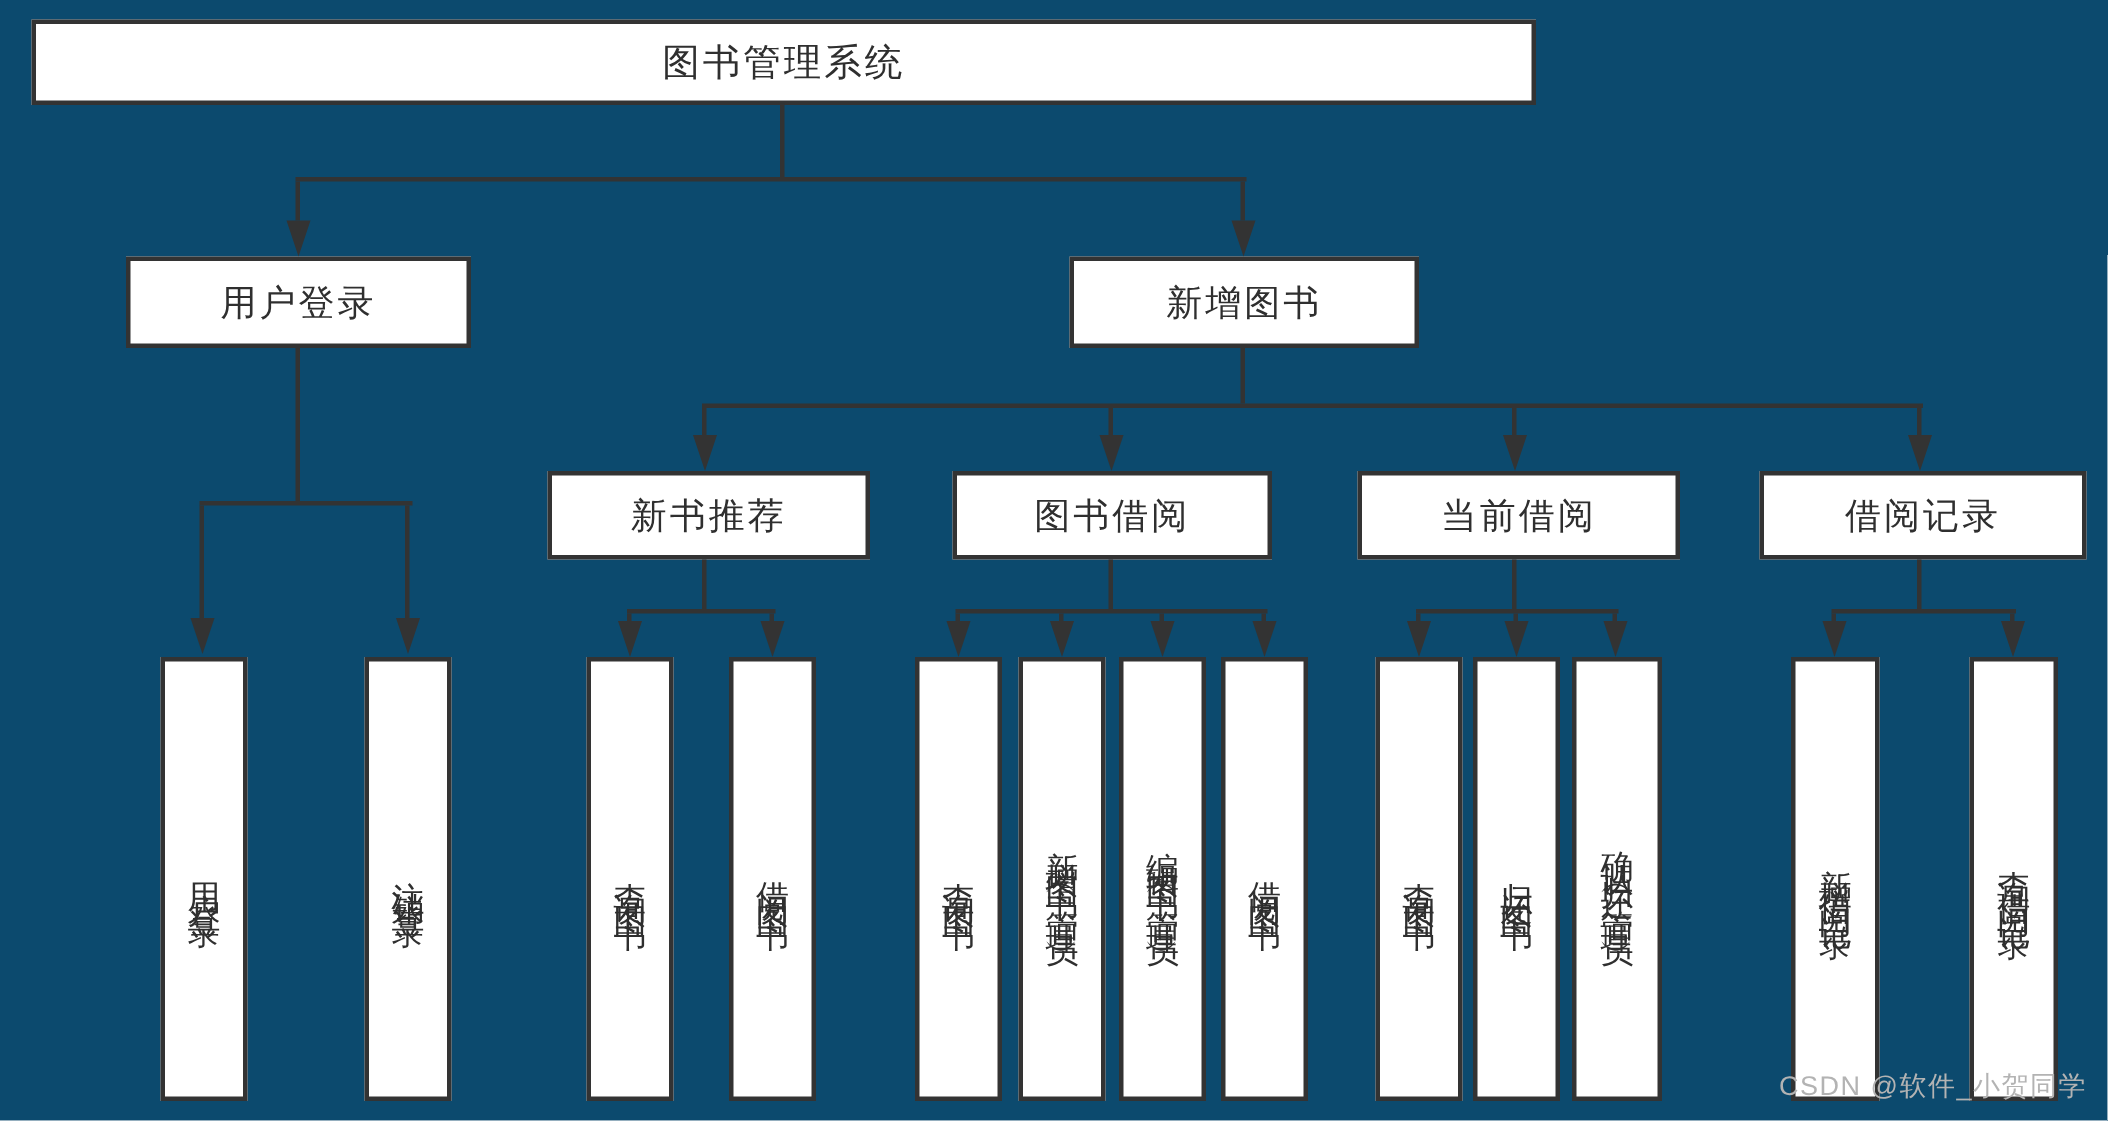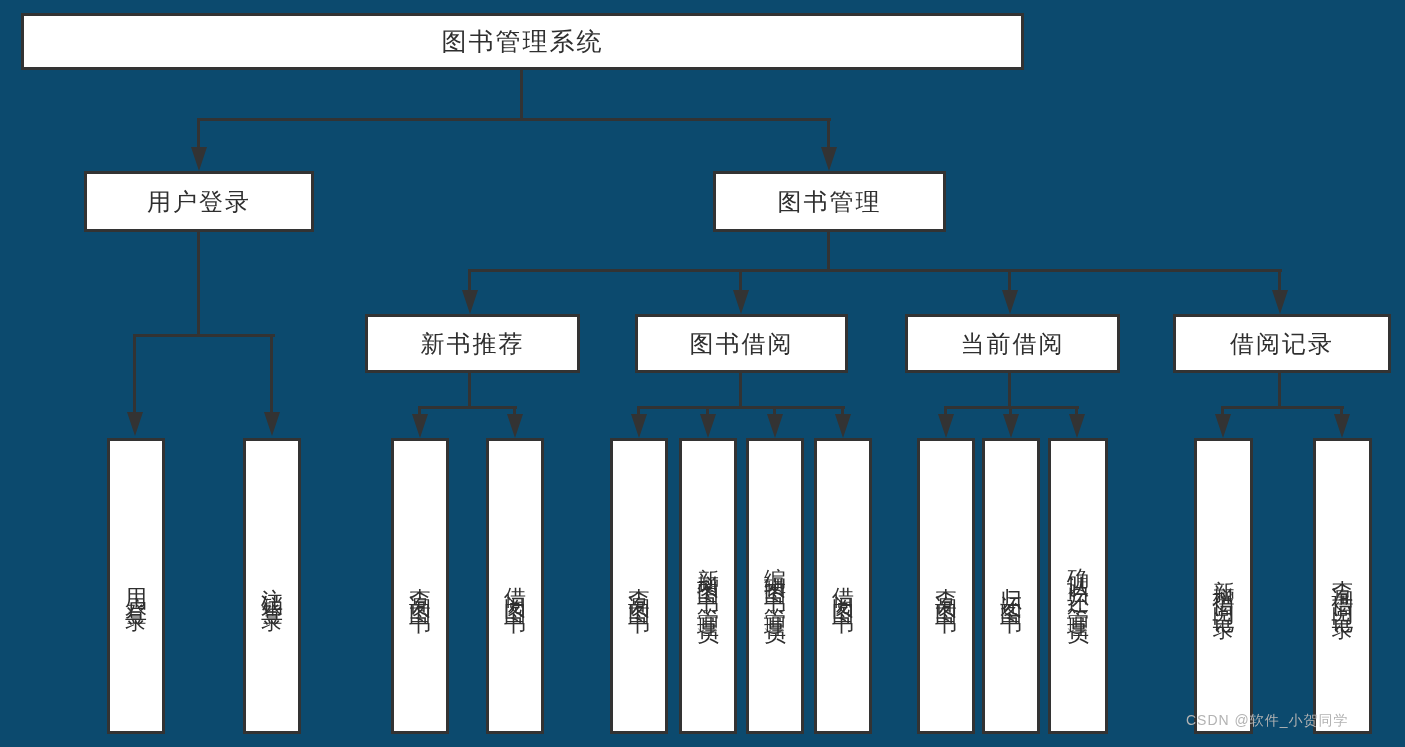--- a/index.html
+++ b/index.html
@@ -25,34 +25,34 @@
   .hl{position:absolute;height:3px;background:#333333;}
   .vl{position:absolute;width:3px;background:#333333;}
   .ah{
     position:absolute;width:0;height:0;
     border-left:8px solid transparent;
     border-right:8px solid transparent;
     border-top:24px solid #333333;
   }
   .wm{
     position:absolute;left:1186px;top:712px;
-    color:#b3b3b3;font-size:14px;letter-spacing:1px;
+    color:#b3b3b3;font-size:18px;letter-spacing:1px;
     white-space:nowrap;z-index:5;
   }
 </style>
 </head>
 <body>
 
 <div id="canvas">
 
   <div class="box hbox rootbox" style="left:21px;top:13px;width:1003px;height:57px;">图书管理系统</div>
 
   <div class="box hbox" style="left:84px;top:171px;width:230px;height:61px;">用户登录</div>
 
-  <div class="box hbox" style="left:713px;top:171px;width:233px;height:61px;">图书管理</div>
+  <div class="box hbox" style="left:713px;top:171px;width:233px;height:61px;">新增图书</div>
 
   <div class="box hbox" style="left:365px;top:314px;width:215px;height:59px;">新书推荐</div>
 
   <div class="box hbox" style="left:635px;top:314px;width:213px;height:59px;">图书借阅</div>
 
   <div class="box hbox" style="left:905px;top:314px;width:215px;height:59px;">当前借阅</div>
 
   <div class="box hbox" style="left:1173px;top:314px;width:218px;height:59px;">借阅记录</div>
 
   <div class="box vbox" style="left:107px;top:438px;width:58px;height:296px;">用户登录</div>

